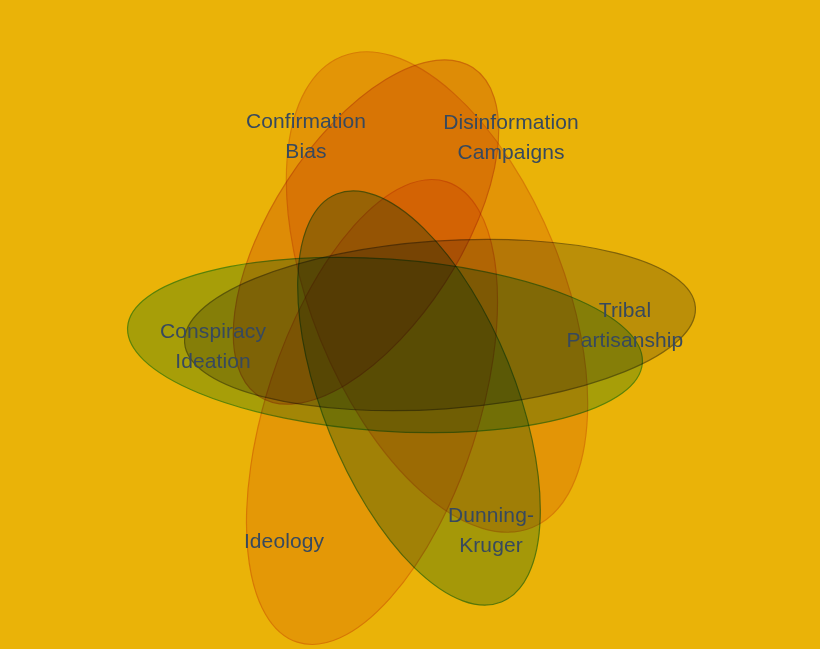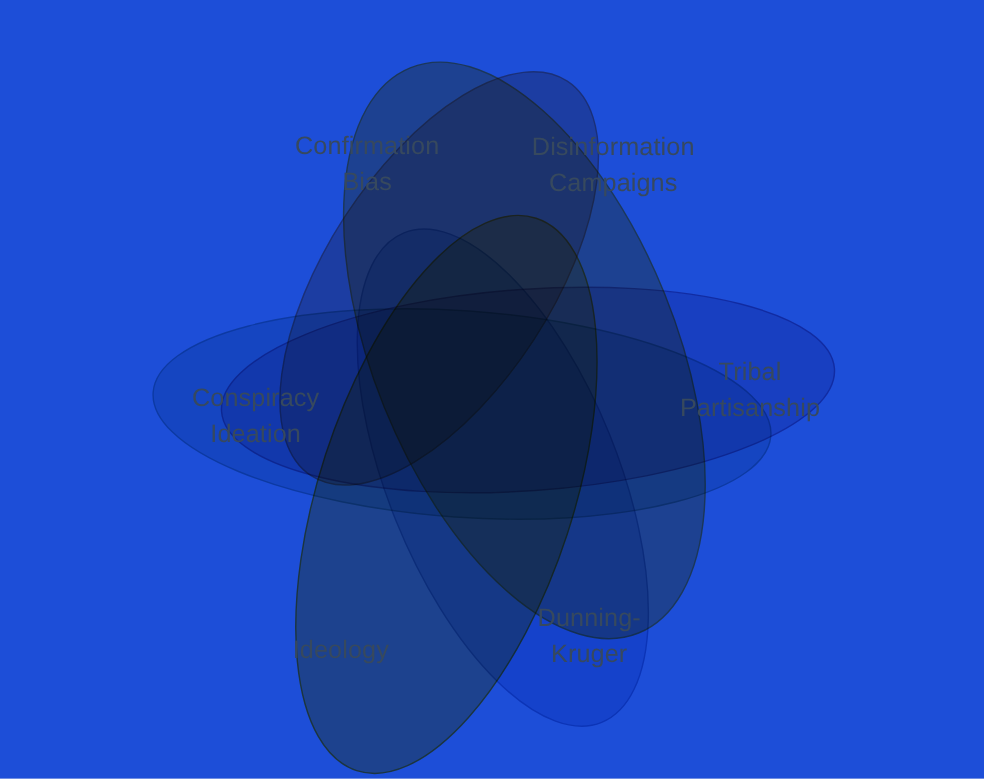--- a/index.html
+++ b/index.html
@@ -37,21 +37,21 @@
     fill: #37495e;
     text-anchor: middle;
     dominant-baseline: middle;
     letter-spacing: 0.1px;
   }
   .venn-label-line { }
 </style>
 </head>
 <body>
 
-<div id="venn-root" style="background: #1d4ed8;">
+<div id="venn-root" style="background: #eab308;">
   <svg id="venn-svg" viewBox="0 0 820 649" xmlns="http://www.w3.org/2000/svg" width="820" height="649">
     <g id="ellipse-layer">
         <ellipse cx="366" cy="232" rx="94" ry="196" transform="rotate(33 366 232)" fill="#e8998d" fill-opacity="0.55" stroke="#d98d80" stroke-opacity="0.85" stroke-width="1.2" class="venn-ellipse"></ellipse>
         <ellipse cx="437" cy="292" rx="126" ry="254" transform="rotate(-22 437 292)" fill="#f2b366" fill-opacity="0.55" stroke="#e8a857" stroke-opacity="0.85" stroke-width="1.2" class="venn-ellipse"></ellipse>
         <ellipse cx="440" cy="325" rx="256" ry="84" transform="rotate(-4 440 325)" fill="#8f8fc4" fill-opacity="0.45" stroke="#7e7eb8" stroke-opacity="0.85" stroke-width="1.2" class="venn-ellipse"></ellipse>
         <ellipse cx="385" cy="345" rx="258" ry="86" transform="rotate(4 385 345)" fill="#5dbcc4" fill-opacity="0.45" stroke="#4fb0b8" stroke-opacity="0.85" stroke-width="1.2" class="venn-ellipse"></ellipse>
         <ellipse cx="372" cy="412" rx="106" ry="242" transform="rotate(18 372 412)" fill="#f2a93f" fill-opacity="0.45" stroke="#e89f33" stroke-opacity="0.85" stroke-width="1.2" class="venn-ellipse"></ellipse>
         <ellipse cx="419" cy="398" rx="96" ry="220" transform="rotate(-22 419 398)" fill="#59a9dd" fill-opacity="0.45" stroke="#4b9ed4" stroke-opacity="0.85" stroke-width="1.2" class="venn-ellipse"></ellipse>
       </g>
     <g id="label-layer">

